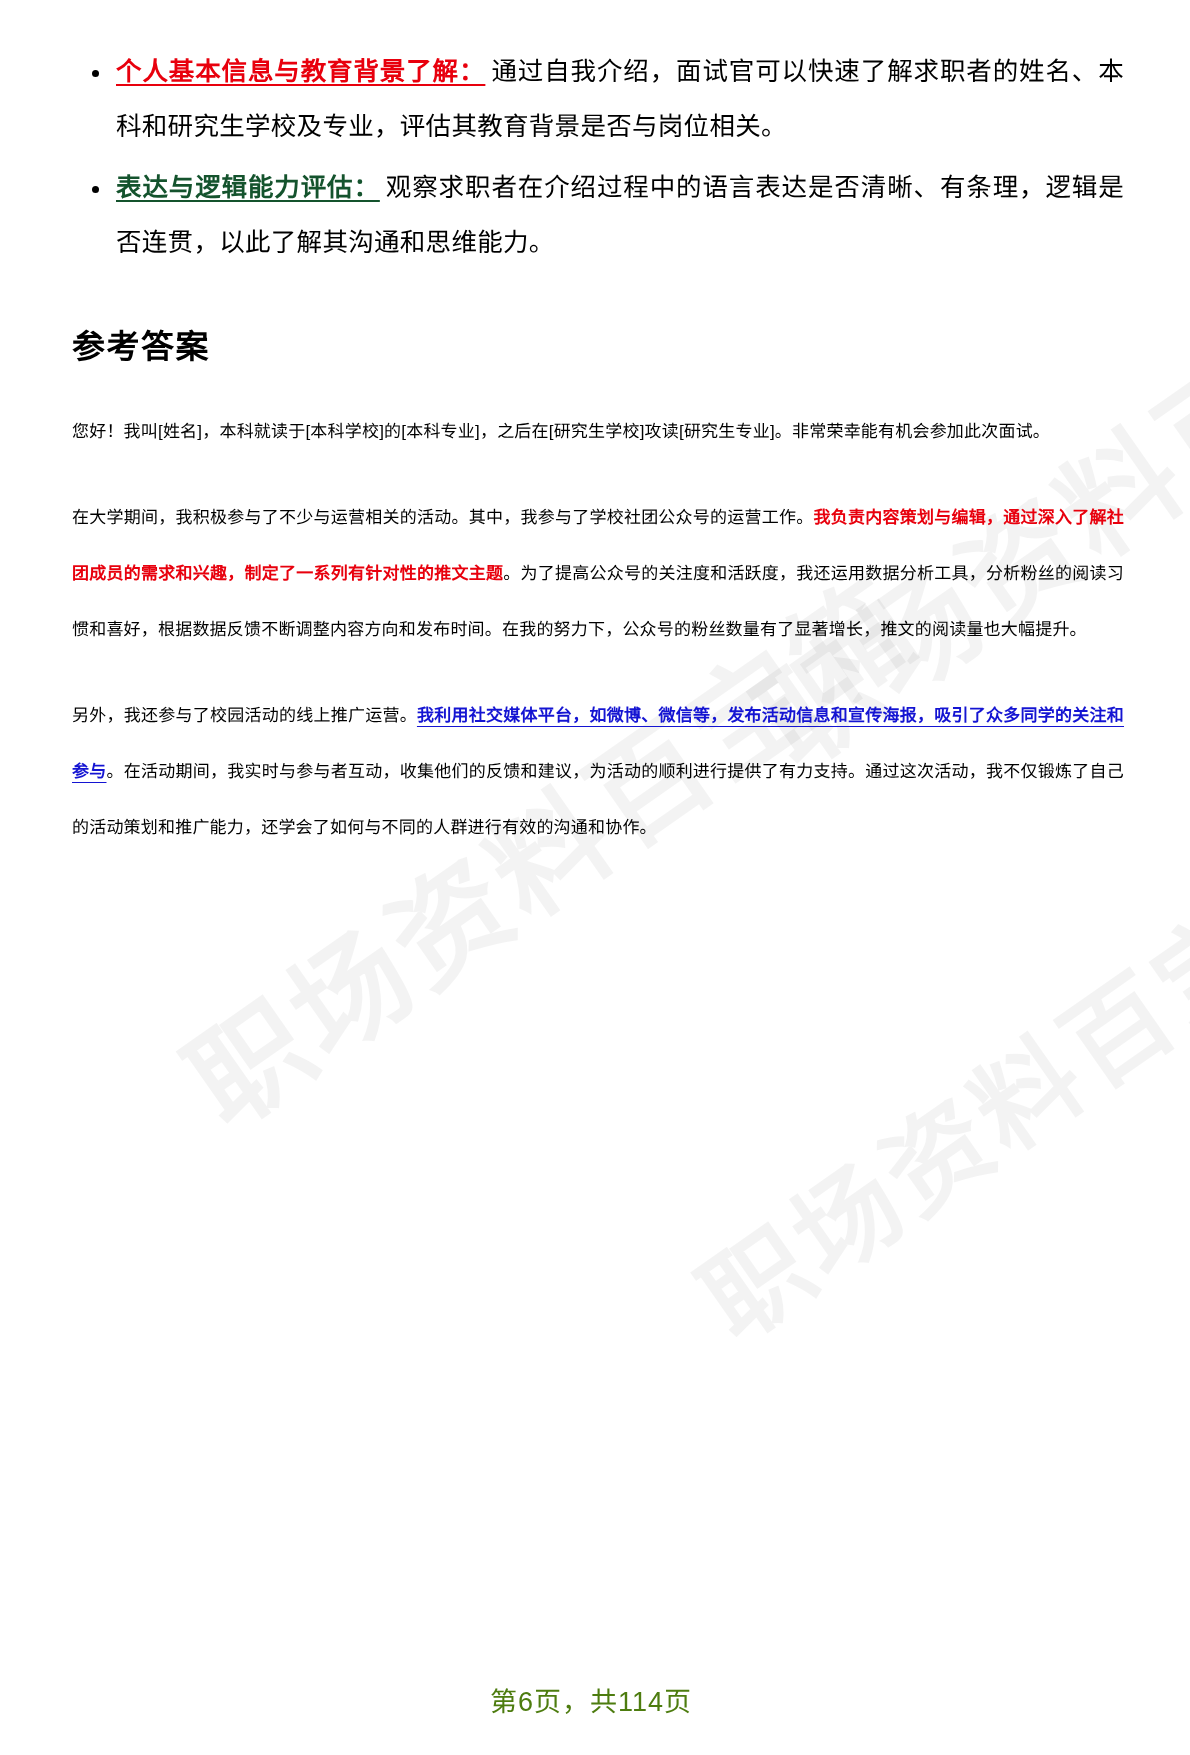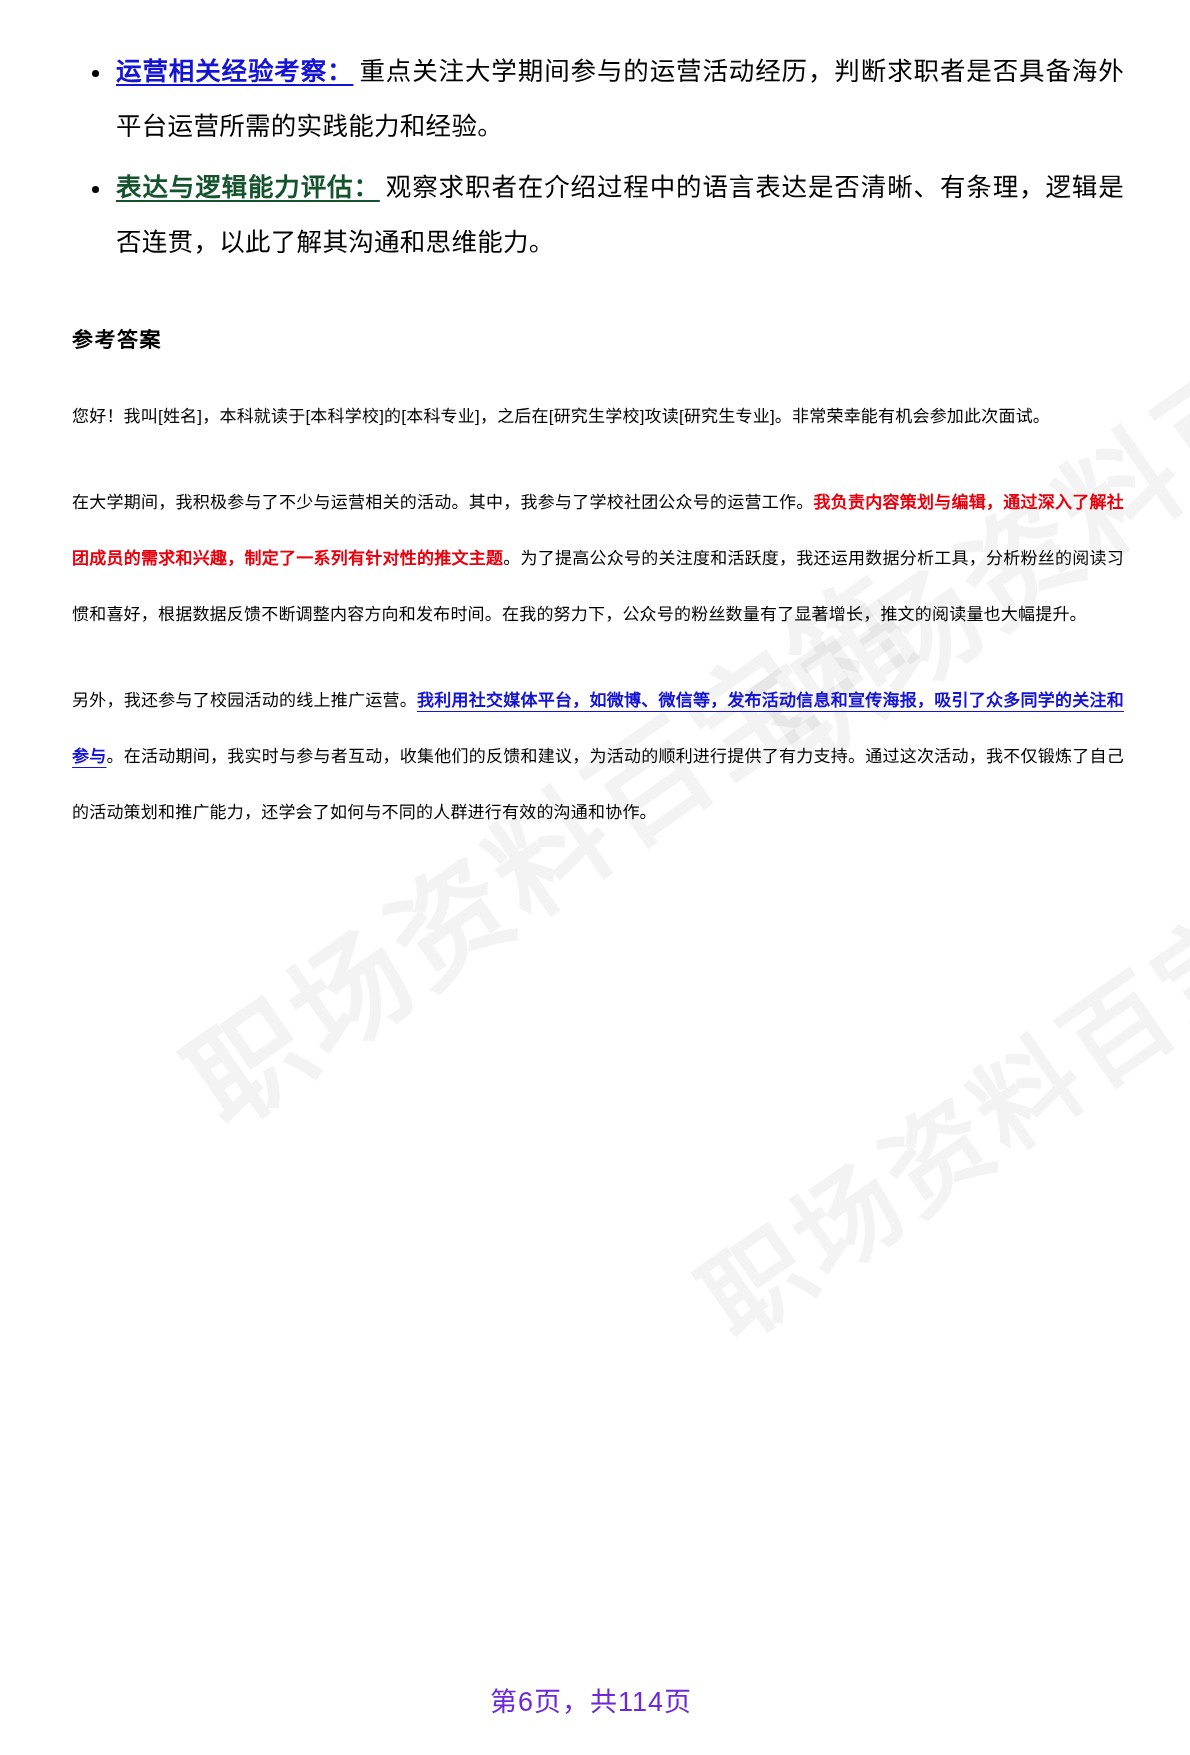--- a/index.html
+++ b/index.html
@@ -81,21 +81,21 @@
     font-weight: 700;
     text-decoration: underline;
     text-underline-offset: 4px;
     padding-right: 6px;
   }
   .lbl-red   { color: #e8000d; }
   .lbl-blue  { color: #1414d2; }
   .lbl-green { color: #14532d; }
 
   h2.section-heading {
-    font-size: 21px;
+    font-size: 33px;
     font-weight: 700;
     margin: 57px 0 37px 6px;
     letter-spacing: 1.5px;
     color: #000000;
     line-height: 1.2;
   }
 
   p.body-para {
     font-size: 17px;
     line-height: 56px;
@@ -118,40 +118,40 @@
   }
 
   #page-footer {
     position: absolute;
     left: 0;
     right: 8px;
     bottom: 36px;
     text-align: center;
     font-size: 27px;
     letter-spacing: 1px;
-    color: #6d28d9;
+    color: #4d7c0f;
     z-index: 2;
   }
 </style>
 </head>
 <body>
 
 <div id="page">
 
   <div id="watermark-layer">
     <div class="wm wm-a">职场资料百宝箱</div>
     <div class="wm wm-b">职场资料百宝箱</div>
     <div class="wm wm-c">职场资料百宝箱</div>
   </div>
 
   <div id="content">
 
     <ul class="bullet-list">
       <li>
-        <span class="lbl lbl-blue">运营相关经验考察：</span><span>重点关注大学期间参与的运营活动经历，判断求职者是否具备海外平台运营所需的实践能力和经验。</span>
+        <span class="lbl lbl-red">个人基本信息与教育背景了解：</span><span>通过自我介绍，面试官可以快速了解求职者的姓名、本科和研究生学校及专业，评估其教育背景是否与岗位相关。</span>
       </li>
       <li>
         <span class="lbl lbl-green">表达与逻辑能力评估：</span><span>观察求职者在介绍过程中的语言表达是否清晰、有条理，逻辑是否连贯，以此了解其沟通和思维能力。</span>
       </li>
     </ul>
 
     <h2 class="section-heading">参考答案</h2>
 
     <p class="body-para">
       <span>您好！我叫[姓名]，本科就读于[本科学校]的[本科专业]，之后在[研究生学校]攻读[研究生专业]。非常荣幸能有机会参加此次面试。</span>

